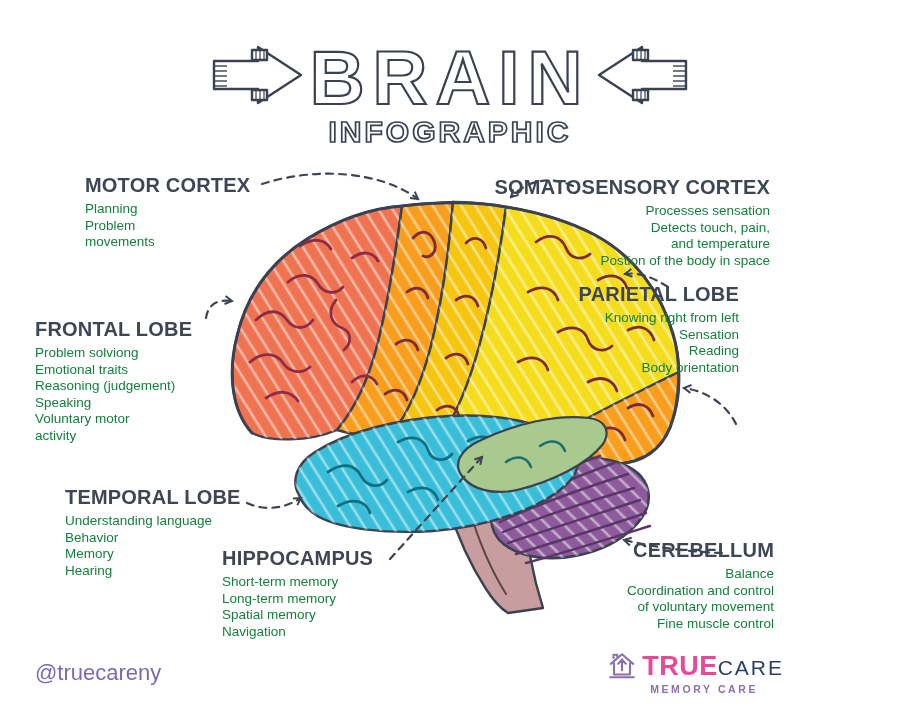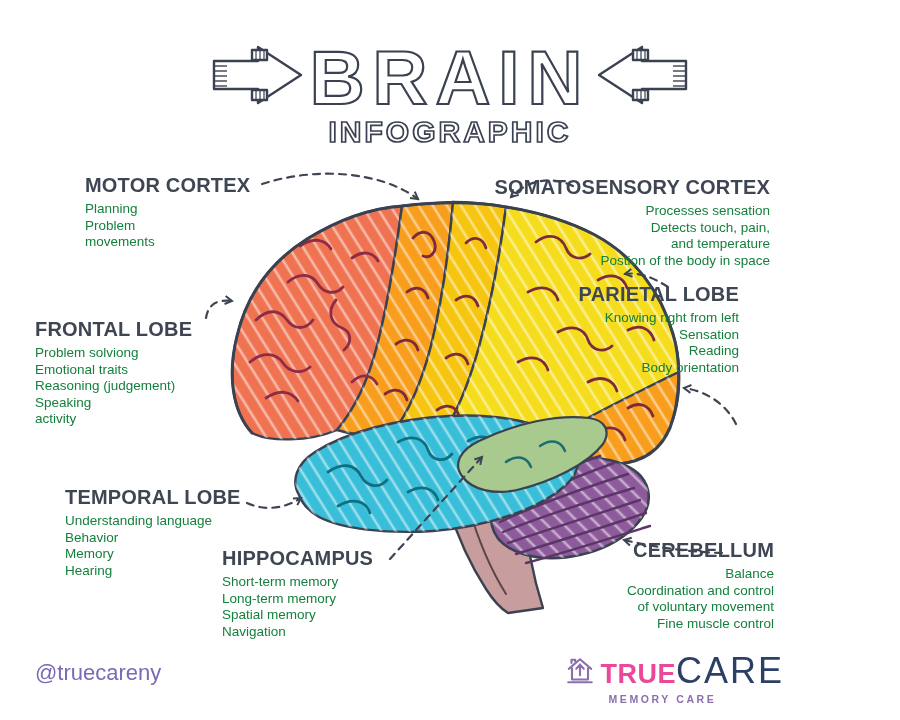--- a/index.html
+++ b/index.html
@@ -7,21 +7,21 @@
         font-family:"Liberation Sans",sans-serif;}
   .brain-svg{position:absolute;left:0;top:0;z-index:1;}
   .label{position:absolute;z-index:3;}
   .label h2{font-size:20px;font-weight:700;color:#3e4653;margin:0 0 5px 0;letter-spacing:.2px;line-height:22px;}
   .label .ln{font-size:13.5px;font-weight:400;color:#15803d;line-height:16.5px;}
   .label.r{text-align:right;}
   .handle{position:absolute;left:35px;top:660px;z-index:3;font-size:22px;font-weight:400;color:#7b68b6;}
   .logo{position:absolute;right:28px;top:650px;z-index:3;}
   .logo-row{display:flex;align-items:center;gap:4px;}
   .brand-true{font-size:27px;font-weight:700;color:#ec4899;letter-spacing:.5px;}
-  .brand-care{font-size:36px;font-weight:300;color:#2c3f66;letter-spacing:2px;}
+  .brand-care{font-size:21px;font-weight:300;color:#2c3f66;letter-spacing:2px;}
   .tagline{font-size:10.5px;font-weight:600;letter-spacing:2.6px;color:#8c6fae;margin:1px 0 0 44px;}
 </style>
 </head>
 <body>
 
 <div class="page">
 
   <svg class="brain-svg" width="900" height="720" viewBox="0 0 900 720">
     <defs>
       <pattern id="hatch" width="12" height="12" patternUnits="userSpaceOnUse" patternTransform="rotate(-32)">
@@ -187,20 +187,21 @@
     <div class="ln">and temperature</div>
     <div class="ln">Postion of the body in space</div>
   </div>
 
   <div class="label" style="left:35px;top:318px">
     <h2>FRONTAL LOBE</h2>
     <div class="ln">Problem solviong</div>
     <div class="ln">Emotional traits</div>
     <div class="ln">Reasoning (judgement)</div>
     <div class="ln">Speaking</div>
+    <div class="ln">Voluntary motor</div>
     <div class="ln">activity</div>
   </div>
 
   <div class="label r" style="right:73px;top:283px">
     <h2>PARIETAL LOBE</h2>
     <div class="ln">Knowing right from left</div>
     <div class="ln">Sensation</div>
     <div class="ln">Reading</div>
     <div class="ln">Body orientation</div>
   </div>

